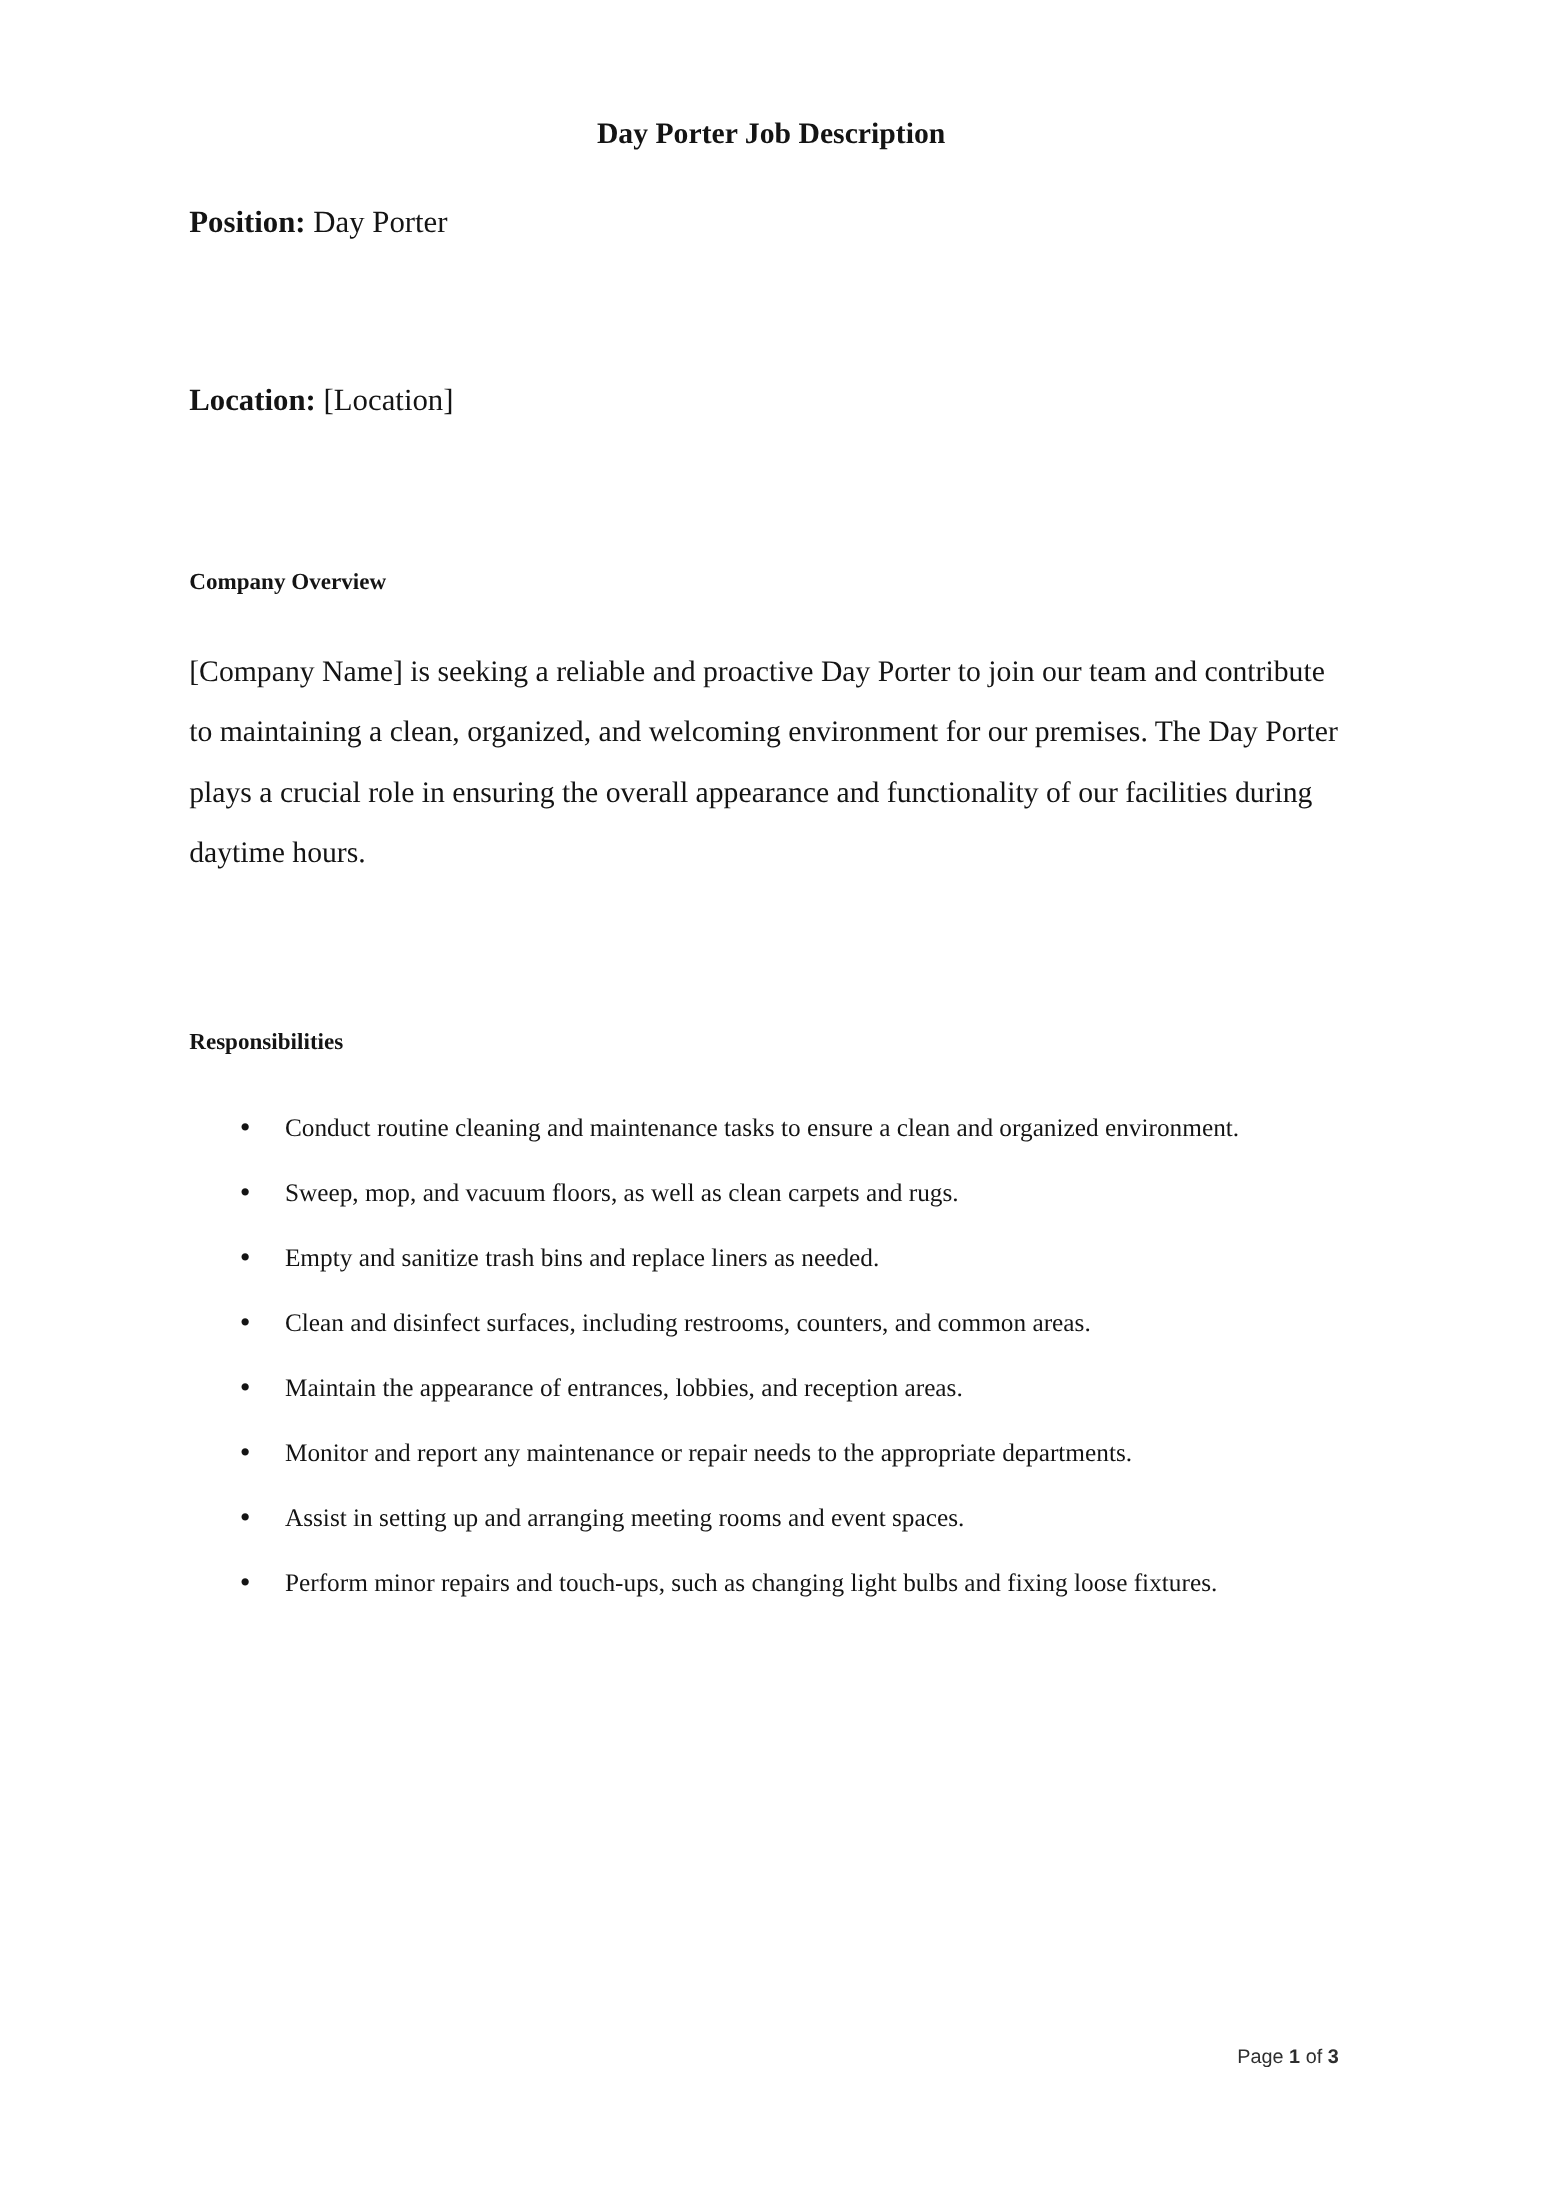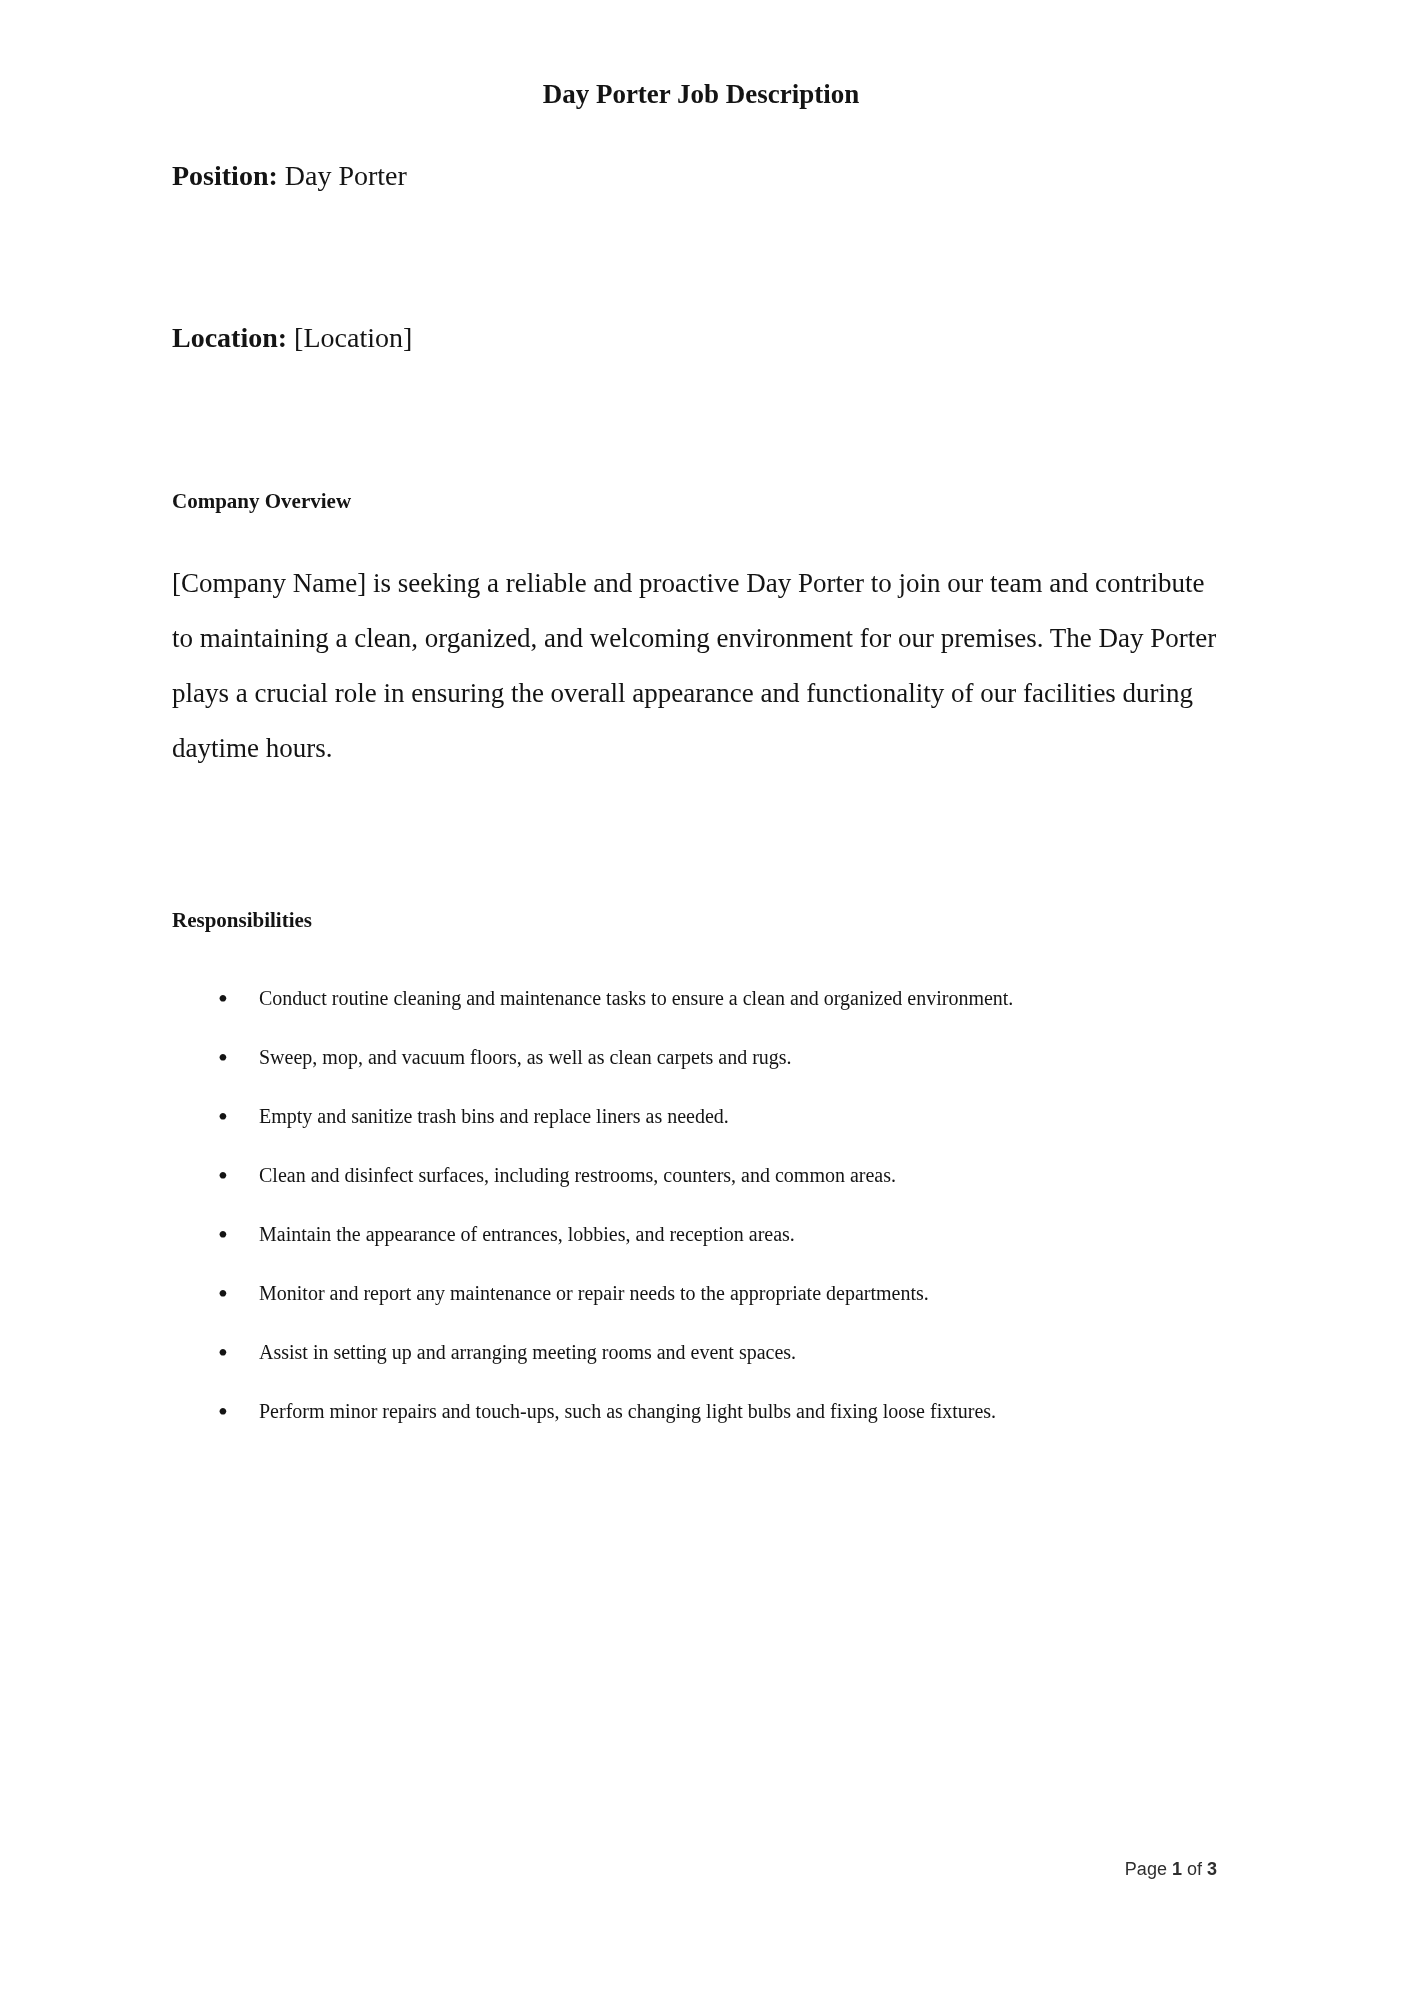--- a/index.html
+++ b/index.html
@@ -9,21 +9,21 @@
   }
   body {
     width: 1407px;
     height: 1991px;
     position: relative;
     font-family: "Liberation Serif", serif;
     color: #141414;
     overflow: hidden;
   }
   .content {
-    padding: 66px 177px 0 172px;
+    padding: 93px 177px 0 172px;
   }
   .doc-title {
     font-size: 27px;
     line-height: 56px;
     font-weight: bold;
     text-align: center;
     margin: 0;
   }
   .field {
     font-size: 28px;
@@ -47,21 +47,21 @@
     margin: 27px 0 0 0;
     text-align: left;
   }
   ul.bullets {
     list-style: none;
     margin: 21px 0 0 0;
     padding: 0;
   }
   ul.bullets li {
     position: relative;
-    font-size: 20px;
+    font-size: 23px;
     line-height: 59px;
     padding-left: 87px;
   }
   ul.bullets li::before {
     content: "\2022";
     position: absolute;
     left: 46px;
     top: 0;
     font-size: 28px;
   }

